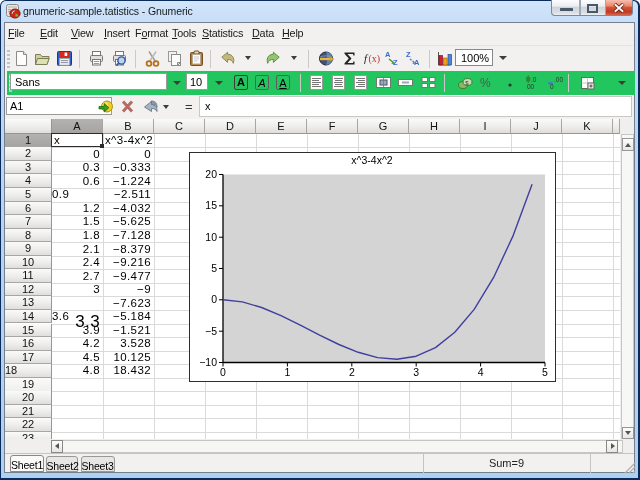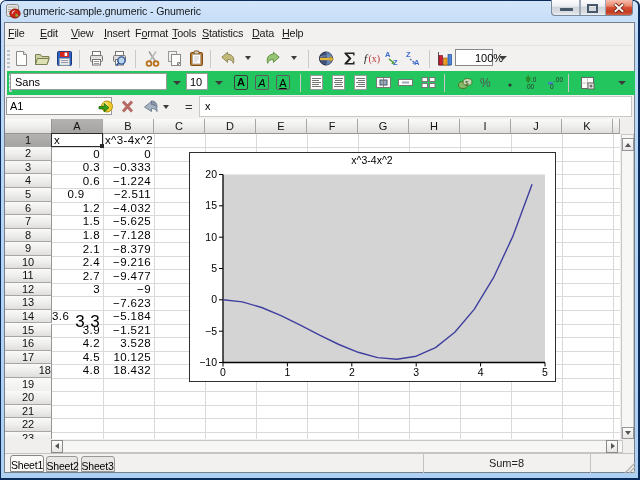--- a/index.html
+++ b/index.html
@@ -2,21 +2,21 @@
 <html><head><meta charset="utf-8">
 <style>
  html,body{margin:0;padding:0}
  body{width:640px;height:480px;overflow:hidden;font-family:"Liberation Sans",sans-serif}
  .abs{position:absolute}
  svg{display:block}
 </style></head><body>
 <div style="position:absolute;left:0;top:0;width:640px;height:480px;background:#0a2c5c;border-radius:6px 6px 0 0">
 <div class="abs" style="left:1px;top:1px;width:637px;height:477px;border-radius:5px 5px 0 0;background:linear-gradient(180deg,#d3e5f9 0%,#bdd9f7 8%,#b4d4f5 55%,#aed0f3 100%)"></div>
 
-<div class="abs" style="left:23px;top:5px;font-size:10.5px;letter-spacing:-0.1px;color:#15191c">gnumeric-sample.gnumeric - Gnumeric</div>
+<div class="abs" style="left:23px;top:5px;font-size:10.5px;letter-spacing:-0.1px;color:#15191c">gnumeric-sample.tatistics - Gnumeric</div>
 
 <svg class="abs" style="left:6px;top:4px" width="15" height="15" viewBox="0 0 15 15">
  <rect x="0.5" y="0.5" width="12" height="12" rx="2" fill="#e9e7e4" stroke="#8a8a8a"></rect>
  <rect x="2" y="2" width="9" height="2" fill="#cfcdca"></rect>
  <rect x="2" y="5" width="3" height="1.2" fill="#b0aeac"></rect>
  <rect x="2" y="7" width="3" height="1.2" fill="#b0aeac"></rect>
  <ellipse cx="9" cy="9.5" rx="5.2" ry="4.6" fill="#cc2616" stroke="#7a1208" stroke-width="0.8"></ellipse>
  <path d="M9.5 9.5 a3.4 3.4 0 0 1 3 3 l-3 0 z" fill="#7fba3d"></path>
  <path d="M6.2 9.8 a3 3 0 0 1 2.5 -3" stroke="#e8e6ff" stroke-width="1" fill="none"></path>
 </svg>
@@ -139,21 +139,21 @@
         <text x="9" y="15" font-size="7.5" font-weight="bold" fill="#3a6ad0">A</text>
         <path d="M5 9 l5 4" stroke="#5a7ac0" stroke-width="1.4" stroke-dasharray="2 1.2"></path>
         <path d="M10.5 13.6 l-3.2 0.4 l1.6 -2.6z" fill="#5a7ac0"></path>
       </svg>
 <svg class="abs" style="left:431px;top:4px" width="17" height="17" viewBox="0 0 17 17">
         <path d="M2.5 2 v13 h12" stroke="#555" stroke-width="1" fill="none"></path>
         <rect x="3" y="5.5" width="3.6" height="9.5" fill="#cc2035" stroke="#7a0a14" stroke-width="0.6"></rect>
         <rect x="7.5" y="8" width="3.6" height="7" fill="#f0a01c" stroke="#9a5c06" stroke-width="0.6"></rect>
         <rect x="12" y="4.5" width="3.6" height="10.5" fill="#4a86d8" stroke="#1c4488" stroke-width="0.6"></rect>
       </svg>
-<div class="abs" style="left:450px;top:3px;width:38px;height:17px;background:#fff;border:1px solid #888;box-sizing:border-box;font-size:11px;padding:2px 0 0 19px">100%</div>
+<div class="abs" style="left:450px;top:3px;width:38px;height:17px;background:#fff;border:1px solid #888;box-sizing:border-box;font-size:11px;padding:2px 0 0 5px">100%</div>
 <div class="abs" style="left:494px;top:10px;width:0;height:0;border-left:4px solid transparent;border-right:4px solid transparent;border-top:4.5px solid #3c3c3c"></div>
 </div>
 <div class="abs" style="left:7px;top:71px;width:628px;height:24px;background:#22c55e">
 <div class="abs" style="left:2px;top:3px;width:3px;height:18px;background:repeating-linear-gradient(180deg,#b9c4d2 0 2px,#f2f1f0 2px 4px)"></div>
 <div class="abs" style="left:3px;top:2px;width:157px;height:17px;background:#fff;border:1px solid #9a9a9a;box-sizing:border-box;font-size:11px;padding:2px 0 0 4px">Sans</div>
 <div class="abs" style="left:166px;top:10px;width:0;height:0;border-left:4px solid transparent;border-right:4px solid transparent;border-top:4.5px solid #3c3c3c"></div>
 <div class="abs" style="left:179px;top:2px;width:22px;height:17px;background:#fff;border:1px solid #9a9a9a;box-sizing:border-box;font-size:11px;padding:2px 0 0 3px">10</div>
 <div class="abs" style="left:208px;top:10px;width:0;height:0;border-left:4px solid transparent;border-right:4px solid transparent;border-top:4.5px solid #3c3c3c"></div>
 <div class="abs" style="left:227px;top:4px;width:14px;height:15px;border:1.5px solid #3c3c3c;box-sizing:border-box;font-size:11px;font-weight:bold;text-align:center;line-height:13px;border-radius:2px">A</div>
 <div class="abs" style="left:248px;top:4px;width:14px;height:15px;border:1px solid #5c5c5c;box-sizing:border-box;font-size:11px;font-style:italic;text-align:center;line-height:14px;border-radius:2px">A</div>
@@ -272,21 +272,21 @@
 <div class="abs" style="left:0;top:109.65px;width:47px;height:13.55px;background:linear-gradient(180deg,#fafaf9,#ededeb 55%,#e0dedc);border-right:1px solid #989694;border-bottom:1px solid #a8a6a4;box-sizing:border-box;font-size:11px;color:#111;text-align:center;line-height:13.6px">8</div>
 <div class="abs" style="left:0;top:123.20px;width:47px;height:13.55px;background:linear-gradient(180deg,#fafaf9,#ededeb 55%,#e0dedc);border-right:1px solid #989694;border-bottom:1px solid #a8a6a4;box-sizing:border-box;font-size:11px;color:#111;text-align:center;line-height:13.6px">9</div>
 <div class="abs" style="left:0;top:136.75px;width:47px;height:13.55px;background:linear-gradient(180deg,#fafaf9,#ededeb 55%,#e0dedc);border-right:1px solid #989694;border-bottom:1px solid #a8a6a4;box-sizing:border-box;font-size:11px;color:#111;text-align:center;line-height:13.6px">10</div>
 <div class="abs" style="left:0;top:150.30px;width:47px;height:13.55px;background:linear-gradient(180deg,#fafaf9,#ededeb 55%,#e0dedc);border-right:1px solid #989694;border-bottom:1px solid #a8a6a4;box-sizing:border-box;font-size:11px;color:#111;text-align:center;line-height:13.6px">11</div>
 <div class="abs" style="left:0;top:163.85px;width:47px;height:13.55px;background:linear-gradient(180deg,#fafaf9,#ededeb 55%,#e0dedc);border-right:1px solid #989694;border-bottom:1px solid #a8a6a4;box-sizing:border-box;font-size:11px;color:#111;text-align:center;line-height:13.6px">12</div>
 <div class="abs" style="left:0;top:177.40px;width:47px;height:13.55px;background:linear-gradient(180deg,#fafaf9,#ededeb 55%,#e0dedc);border-right:1px solid #989694;border-bottom:1px solid #a8a6a4;box-sizing:border-box;font-size:11px;color:#111;text-align:center;line-height:13.6px">13</div>
 <div class="abs" style="left:0;top:190.95px;width:47px;height:13.55px;background:linear-gradient(180deg,#fafaf9,#ededeb 55%,#e0dedc);border-right:1px solid #989694;border-bottom:1px solid #a8a6a4;box-sizing:border-box;font-size:11px;color:#111;text-align:center;line-height:13.6px">14</div>
 <div class="abs" style="left:0;top:204.50px;width:47px;height:13.55px;background:linear-gradient(180deg,#fafaf9,#ededeb 55%,#e0dedc);border-right:1px solid #989694;border-bottom:1px solid #a8a6a4;box-sizing:border-box;font-size:11px;color:#111;text-align:center;line-height:13.6px">15</div>
 <div class="abs" style="left:0;top:218.05px;width:47px;height:13.55px;background:linear-gradient(180deg,#fafaf9,#ededeb 55%,#e0dedc);border-right:1px solid #989694;border-bottom:1px solid #a8a6a4;box-sizing:border-box;font-size:11px;color:#111;text-align:center;line-height:13.6px">16</div>
 <div class="abs" style="left:0;top:231.60px;width:47px;height:13.55px;background:linear-gradient(180deg,#fafaf9,#ededeb 55%,#e0dedc);border-right:1px solid #989694;border-bottom:1px solid #a8a6a4;box-sizing:border-box;font-size:11px;color:#111;text-align:center;line-height:13.6px">17</div>
-<div class="abs" style="left:0;top:245.15px;width:47px;height:13.55px;background:linear-gradient(180deg,#fafaf9,#ededeb 55%,#e0dedc);border-right:1px solid #989694;border-bottom:1px solid #a8a6a4;box-sizing:border-box;font-size:11px;color:#111;text-align:right;line-height:13.6px">18</div>
+<div class="abs" style="left:0;top:245.15px;width:47px;height:13.55px;background:linear-gradient(180deg,#fafaf9,#ededeb 55%,#e0dedc);border-right:1px solid #989694;border-bottom:1px solid #a8a6a4;box-sizing:border-box;font-size:11px;color:#111;text-align:left;line-height:13.6px">18</div>
 <div class="abs" style="left:0;top:258.70px;width:47px;height:30px;background:linear-gradient(180deg,#fafaf9,#ededeb 55%,#e0dedc);border-right:1px solid #989694;border-bottom:1px solid #a8a6a4;box-sizing:border-box;font-size:11px;color:#111;text-align:center;line-height:13.6px">19</div>
 <div class="abs" style="left:0;top:272.25px;width:47px;height:13.55px;background:linear-gradient(180deg,#fafaf9,#ededeb 55%,#e0dedc);border-right:1px solid #989694;border-bottom:1px solid #a8a6a4;box-sizing:border-box;font-size:11px;color:#111;text-align:center;line-height:13.6px">20</div>
 <div class="abs" style="left:0;top:285.80px;width:47px;height:13.55px;background:linear-gradient(180deg,#fafaf9,#ededeb 55%,#e0dedc);border-right:1px solid #989694;border-bottom:1px solid #a8a6a4;box-sizing:border-box;font-size:11px;color:#111;text-align:center;line-height:13.6px">21</div>
 <div class="abs" style="left:0;top:299.35px;width:47px;height:13.55px;background:linear-gradient(180deg,#fafaf9,#ededeb 55%,#e0dedc);border-right:1px solid #989694;border-bottom:1px solid #a8a6a4;box-sizing:border-box;font-size:11px;color:#111;text-align:center;line-height:13.6px">22</div>
 <div class="abs" style="left:0;top:312.90px;width:47px;height:13.55px;background:linear-gradient(180deg,#fafaf9,#ededeb 55%,#e0dedc);border-right:1px solid #989694;border-bottom:1px solid #a8a6a4;box-sizing:border-box;font-size:11px;color:#111;text-align:center;line-height:13.6px">23</div>
 <div class="abs" style="left:98px;top:14.80px;width:1px;height:305.20px;background:#dadada"></div>
 <div class="abs" style="left:149px;top:14.80px;width:1px;height:305.20px;background:#dadada"></div>
 <div class="abs" style="left:200px;top:14.80px;width:1px;height:305.20px;background:#dadada"></div>
 <div class="abs" style="left:251px;top:14.80px;width:1px;height:305.20px;background:#dadada"></div>
 <div class="abs" style="left:302px;top:14.80px;width:1px;height:305.20px;background:#dadada"></div>
@@ -319,21 +319,21 @@
 <div class="abs" style="left:47px;top:299.35px;width:568px;height:1px;background:#dadada"></div>
 <div class="abs" style="left:47px;top:312.90px;width:568px;height:1px;background:#dadada"></div>
 <div class="abs" style="left:49px;top:15.10px;font-size:11.5px">x</div>
 <div class="abs" style="left:100px;top:15.10px;font-size:11.5px;letter-spacing:0.35px">x^3-4x^2</div>
 <div class="abs" style="left:47px;top:28.65px;width:48px;text-align:right;font-size:11.5px;letter-spacing:0.4px">0</div>
 <div class="abs" style="left:98px;top:28.65px;width:48px;text-align:right;font-size:11.5px;letter-spacing:0.4px">0</div>
 <div class="abs" style="left:47px;top:42.20px;width:48px;text-align:right;font-size:11.5px;letter-spacing:0.4px">0.3</div>
 <div class="abs" style="left:98px;top:42.20px;width:48px;text-align:right;font-size:11.5px;letter-spacing:0.4px">−0.333</div>
 <div class="abs" style="left:47px;top:55.75px;width:48px;text-align:right;font-size:11.5px;letter-spacing:0.4px">0.6</div>
 <div class="abs" style="left:98px;top:55.75px;width:48px;text-align:right;font-size:11.5px;letter-spacing:0.4px">−1.224</div>
-<div class="abs" style="left:47px;top:69.30px;width:48px;text-align:center;font-size:11.5px;letter-spacing:0.4px">0.9</div>
+<div class="abs" style="left:47px;top:69.30px;width:48px;text-align:left;font-size:11.5px;letter-spacing:0.4px">0.9</div>
 <div class="abs" style="left:98px;top:69.30px;width:48px;text-align:right;font-size:11.5px;letter-spacing:0.4px">−2.511</div>
 <div class="abs" style="left:47px;top:82.85px;width:48px;text-align:right;font-size:11.5px;letter-spacing:0.4px">1.2</div>
 <div class="abs" style="left:98px;top:82.85px;width:48px;text-align:right;font-size:11.5px;letter-spacing:0.4px">−4.032</div>
 <div class="abs" style="left:47px;top:96.40px;width:48px;text-align:right;font-size:11.5px;letter-spacing:0.4px">1.5</div>
 <div class="abs" style="left:98px;top:96.40px;width:48px;text-align:right;font-size:11.5px;letter-spacing:0.4px">−5.625</div>
 <div class="abs" style="left:47px;top:109.95px;width:48px;text-align:right;font-size:11.5px;letter-spacing:0.4px">1.8</div>
 <div class="abs" style="left:98px;top:109.95px;width:48px;text-align:right;font-size:11.5px;letter-spacing:0.4px">−7.128</div>
 <div class="abs" style="left:47px;top:123.50px;width:48px;text-align:right;font-size:11.5px;letter-spacing:0.4px">2.1</div>
 <div class="abs" style="left:98px;top:123.50px;width:48px;text-align:right;font-size:11.5px;letter-spacing:0.4px">−8.379</div>
 <div class="abs" style="left:47px;top:137.05px;width:48px;text-align:right;font-size:11.5px;letter-spacing:0.4px">2.4</div>
@@ -405,17 +405,17 @@
 <div class="abs" style="left:50px;top:4px;width:0;height:0;border-top:3px solid transparent;border-bottom:3px solid transparent;border-right:4px solid #555"></div>
 <div class="abs" style="left:601px;top:1px;width:12px;height:12.5px;background:linear-gradient(180deg,#fdfdfc,#e6e5e3);border:1px solid #8a8886;box-sizing:border-box"></div>
 <div class="abs" style="left:605.5px;top:4px;width:0;height:0;border-top:3px solid transparent;border-bottom:3px solid transparent;border-left:4px solid #555"></div>
 </div>
 <div class="abs" style="left:5px;top:453px;width:629px;height:19px;background:#f2f1f0;border-top:1px solid #c6c4c2;box-sizing:border-box">
 <div class="abs" style="left:5px;top:1px;width:34px;height:17px;background:#fbfaf9;border:1px solid #8a8886;border-radius:3px 3px 0 0;box-sizing:border-box;font-size:10.5px;letter-spacing:-0.2px;text-align:center;padding-top:2.5px">Sheet1</div>
 <div class="abs" style="left:40.5px;top:2px;width:32px;height:16px;background:#e8e6e4;border:1px solid #9a9896;border-radius:3px 3px 0 0;box-sizing:border-box;font-size:10.5px;letter-spacing:-0.2px;text-align:center;padding-top:2.5px">Sheet2</div>
 <div class="abs" style="left:75.5px;top:2px;width:34px;height:16px;background:#e8e6e4;border:1px solid #9a9896;border-radius:3px 3px 0 0;box-sizing:border-box;font-size:10.5px;letter-spacing:-0.2px;text-align:center;padding-top:2.5px">Sheet3</div>
 <div class="abs" style="left:418px;top:0;width:1px;height:19px;background:#c6c4c2"></div>
 <div class="abs" style="left:585px;top:0;width:1px;height:19px;background:#c6c4c2"></div>
-<div class="abs" style="left:418px;top:3px;width:167px;text-align:center;font-size:11px;color:#222">Sum=8</div>
+<div class="abs" style="left:418px;top:3px;width:167px;text-align:center;font-size:11px;color:#222">Sum=9</div>
 <svg class="abs" style="left:618px;top:6.5px" width="13" height="13" viewBox="0 0 13 13">
         <path d="M12 2 L2 12 M12 6 L6 12 M12 10 L10 12" stroke="#b4b2b0" stroke-width="1.3"></path>
       </svg>
 </div>
 </div>
 </body></html>

